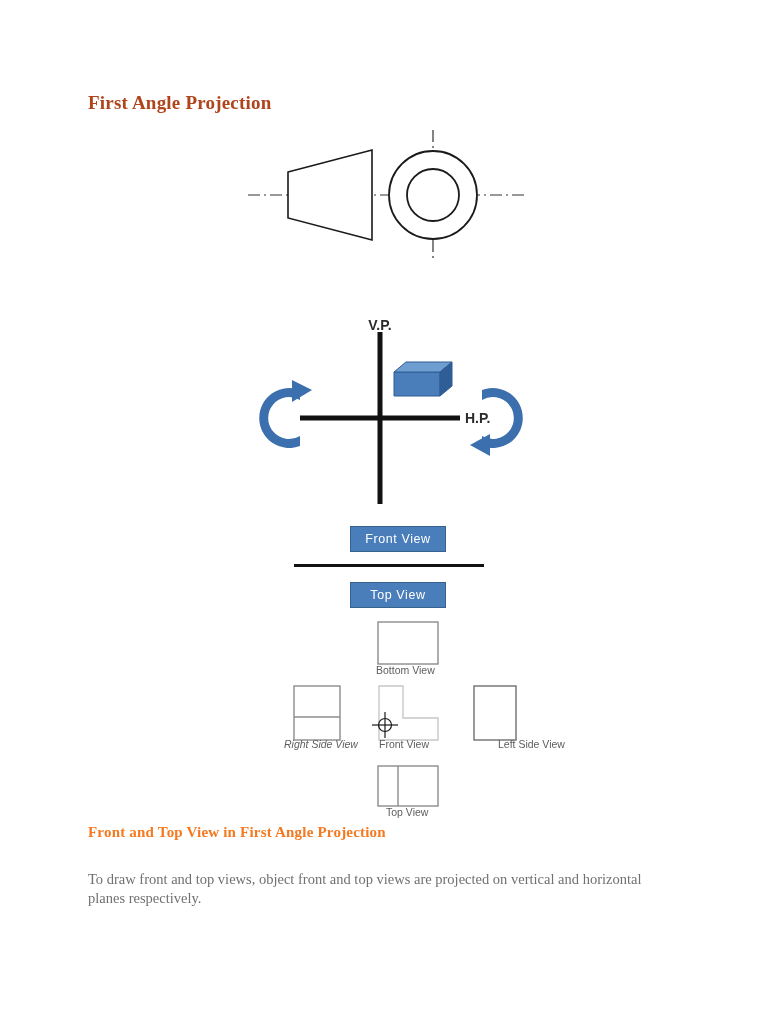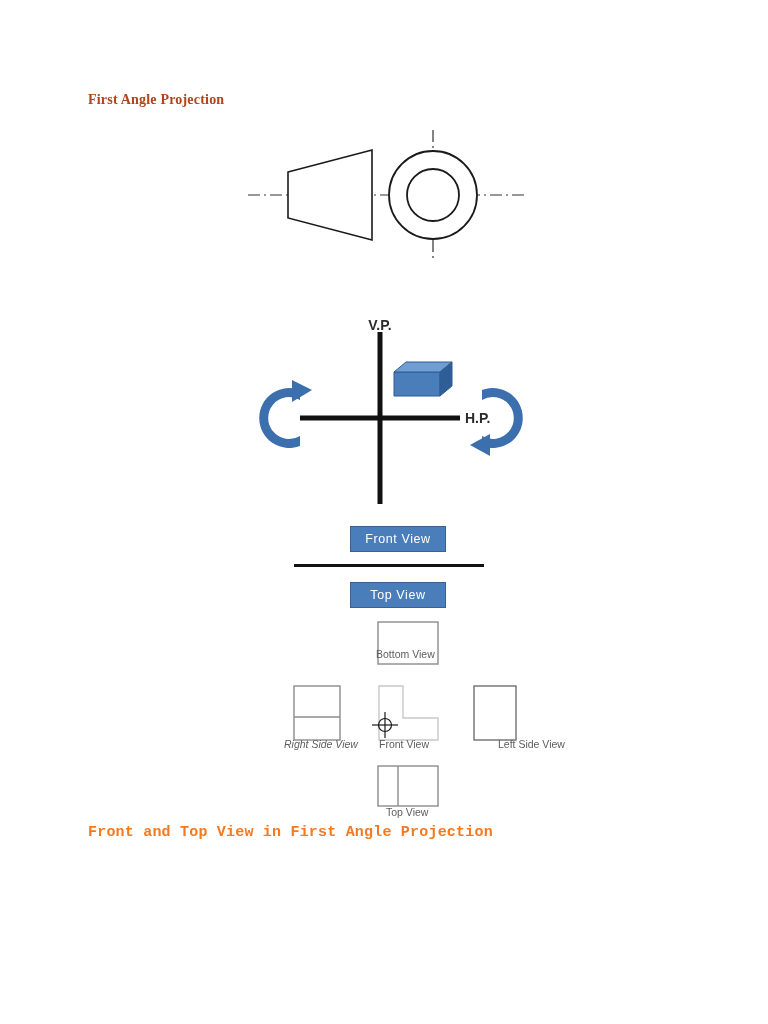--- a/index.html
+++ b/index.html
@@ -20,41 +20,41 @@
     background: #ffffff;
   }
 
   
   #page-title {
     position: absolute;
     left: 88px;
     top: 92px;
     font-family: "Liberation Serif", serif;
     font-weight: bold;
-    font-size: 14px;
+    font-size: 19px;
     color: #b0441c;
     letter-spacing: 0.2px;
   }
   .body-text {
     position: absolute;
     font-family: "Liberation Serif", serif;
     font-size: 14.5px;
     line-height: 19px;
     color: #707070;
   }
   #intro-paragraph {
     left: 88px;
     top: 271px;
     width: 592px;
   }
   #section-subtitle {
     position: absolute;
     left: 88px;
     top: 824px;
-    font-family: Liberation Mono, monospace;
+    font-family: Liberation Serif, serif;
     font-weight: bold;
     font-size: 15px;
     color: #f4791f;
     letter-spacing: 0.2px;
   }
   #closing-paragraph {
     left: 88px;
     top: 870px;
     width: 590px;
   }
@@ -213,23 +213,24 @@
       <g>
         <rect x="196" y="70" width="42" height="54" fill="#ffffff" stroke="#6f6f6f" stroke-width="1.4"></rect>
       </g>
 
       <g>
         <rect x="100" y="150" width="60" height="40" fill="#ffffff" stroke="#8c8c8c" stroke-width="1.4"></rect>
         <line x1="120" y1="150" x2="120" y2="190" stroke="#8c8c8c" stroke-width="1.4"></line>
       </g>
     </svg>
 
-    <span class="view-label" style="left:98px; top:32px;">Bottom View</span>
+    <span class="view-label" style="left:98px; top:48px;">Bottom View</span>
     <span class="view-label" style="left:6px; top:122px;font-style:italic;">Right Side View</span>
     <span class="view-label" style="left:101px; top:122px;">Front View</span>
     <span class="view-label" style="left:180px; top:122px;margin-left:40px;">Left Side View</span>
     <span class="view-label" style="left:108px; top:190px;">Top View</span>
   </div>
 
   <div id="section-subtitle">Front and Top View in First Angle Projection</div>
 
+  <div class="body-text" id="closing-paragraph">To draw front and top views, object front and top views are projected on vertical and horizontal planes respectively.</div>
 
 </div>
 
 </body></html>

